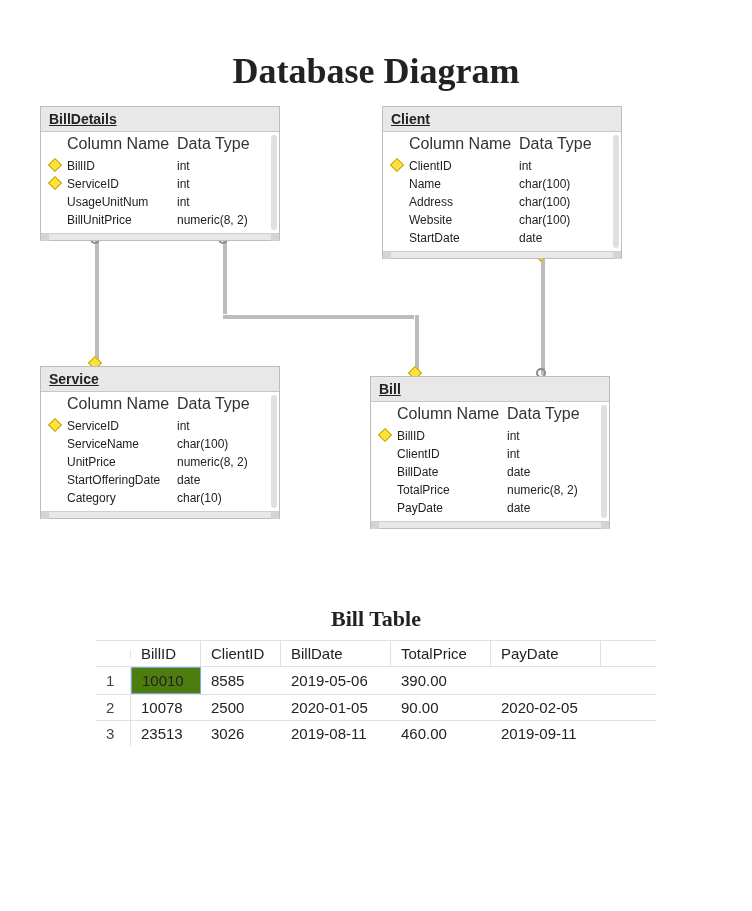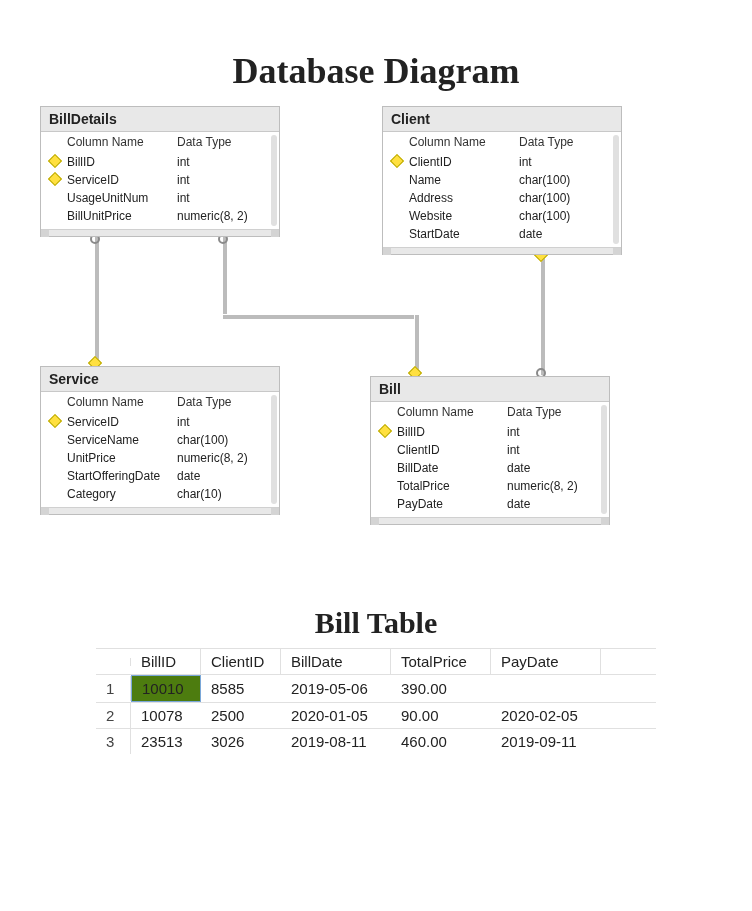--- a/index.html
+++ b/index.html
@@ -15,21 +15,21 @@
   h1 {
     text-align: center;
     font-family: "Times New Roman", Times, serif;
     font-size: 36px;
     font-weight: bold;
     margin: 10px 0 14px 0;
   }
   h2 {
     text-align: center;
     font-family: "Times New Roman", Times, serif;
-    font-size: 30px;
+    font-size: 22px;
     font-weight: bold;
     margin: 60px 0 8px 0;
   }
 
   
   .erd-canvas {
     position: relative;
     height: 440px;
     margin: 0 -20px;
   }
@@ -40,27 +40,28 @@
     border: 1px solid #bdbdbd;
     background: #fff;
     box-shadow: 0 0 0 1px rgba(0,0,0,0);
   }
   .erd-box .title {
     background: #e8e8e8;
     border-bottom: 1px solid #c8c8c8;
     font-weight: bold;
     font-size: 14px;
     padding: 4px 8px;
+    text-decoration: underline;
   }
   .erd-box .grid {
     padding: 0 2px 2px 2px;
   }
   .erd-box .head-row {
     display: flex;
-    font-size: 12px;
+    font-size: 16px;
     color: #333;
     padding: 3px 4px 4px 4px;
   }
   .erd-box .head-row .c-key { width: 16px; }
   .erd-box .head-row .c-name { width: 110px; padding-left: 4px; }
   .erd-box .head-row .c-type { flex: 1; padding-left: 4px; }
   .erd-box .row {
     display: flex;
     align-items: center;
     font-size: 12px;

